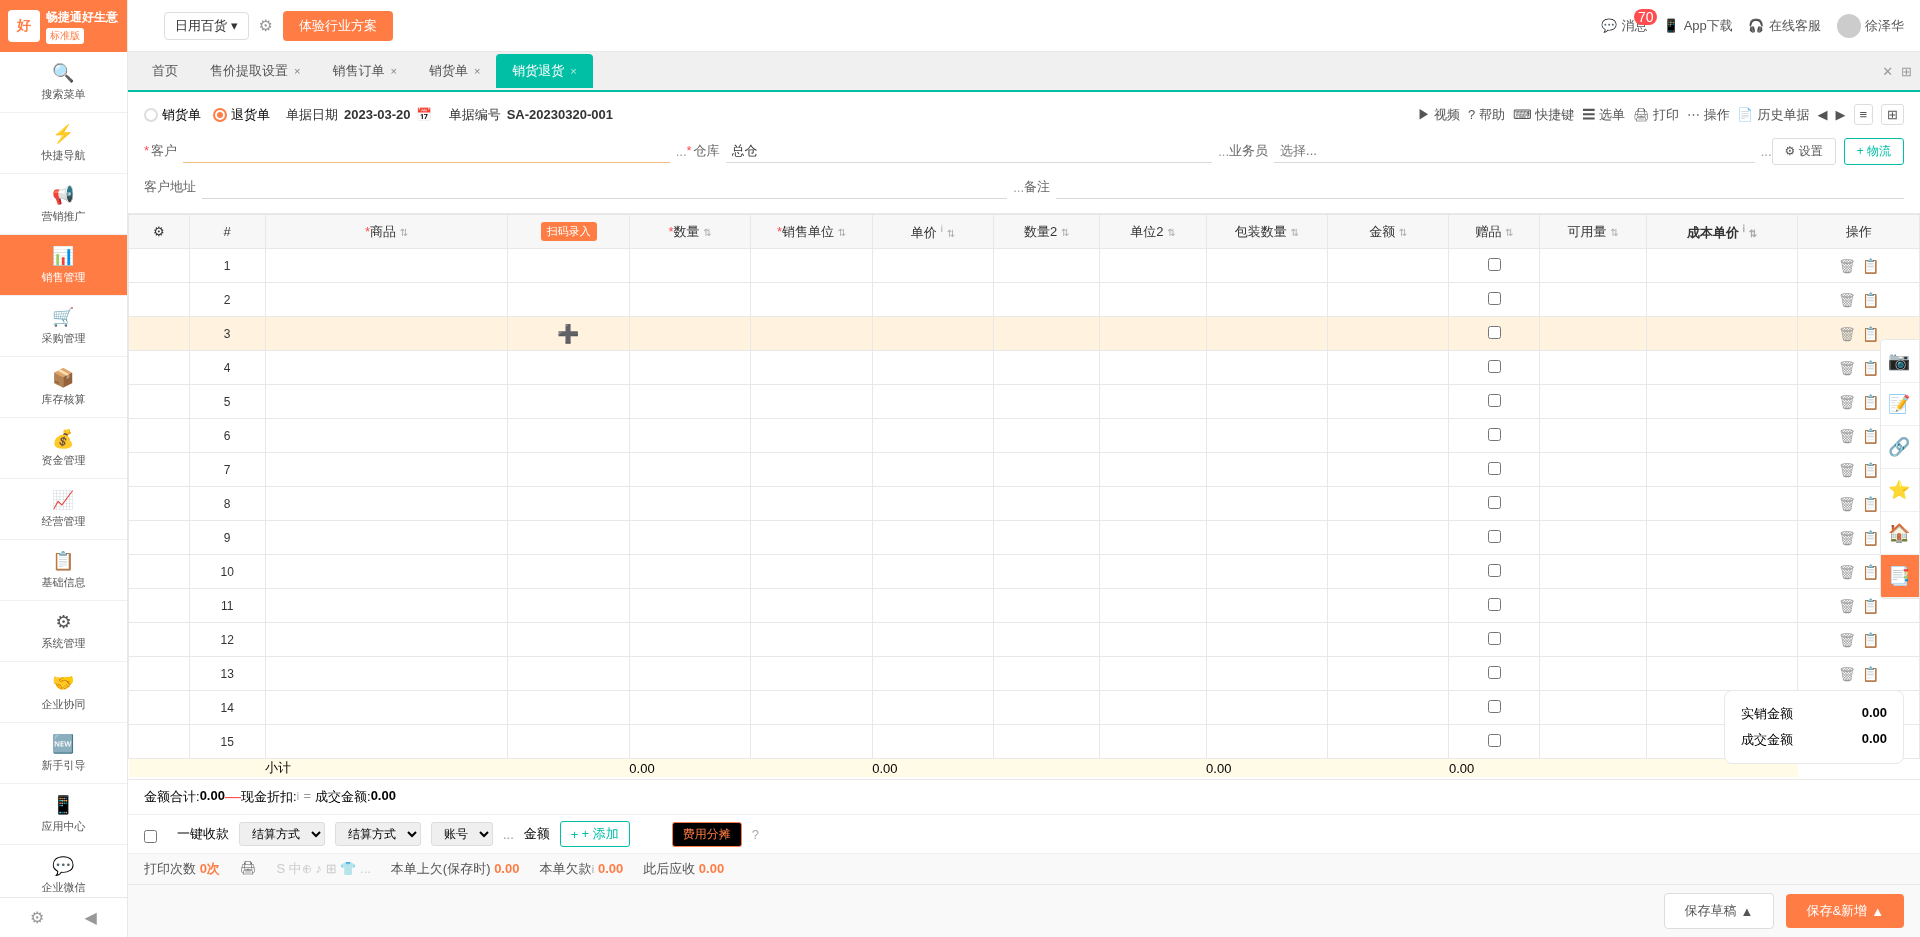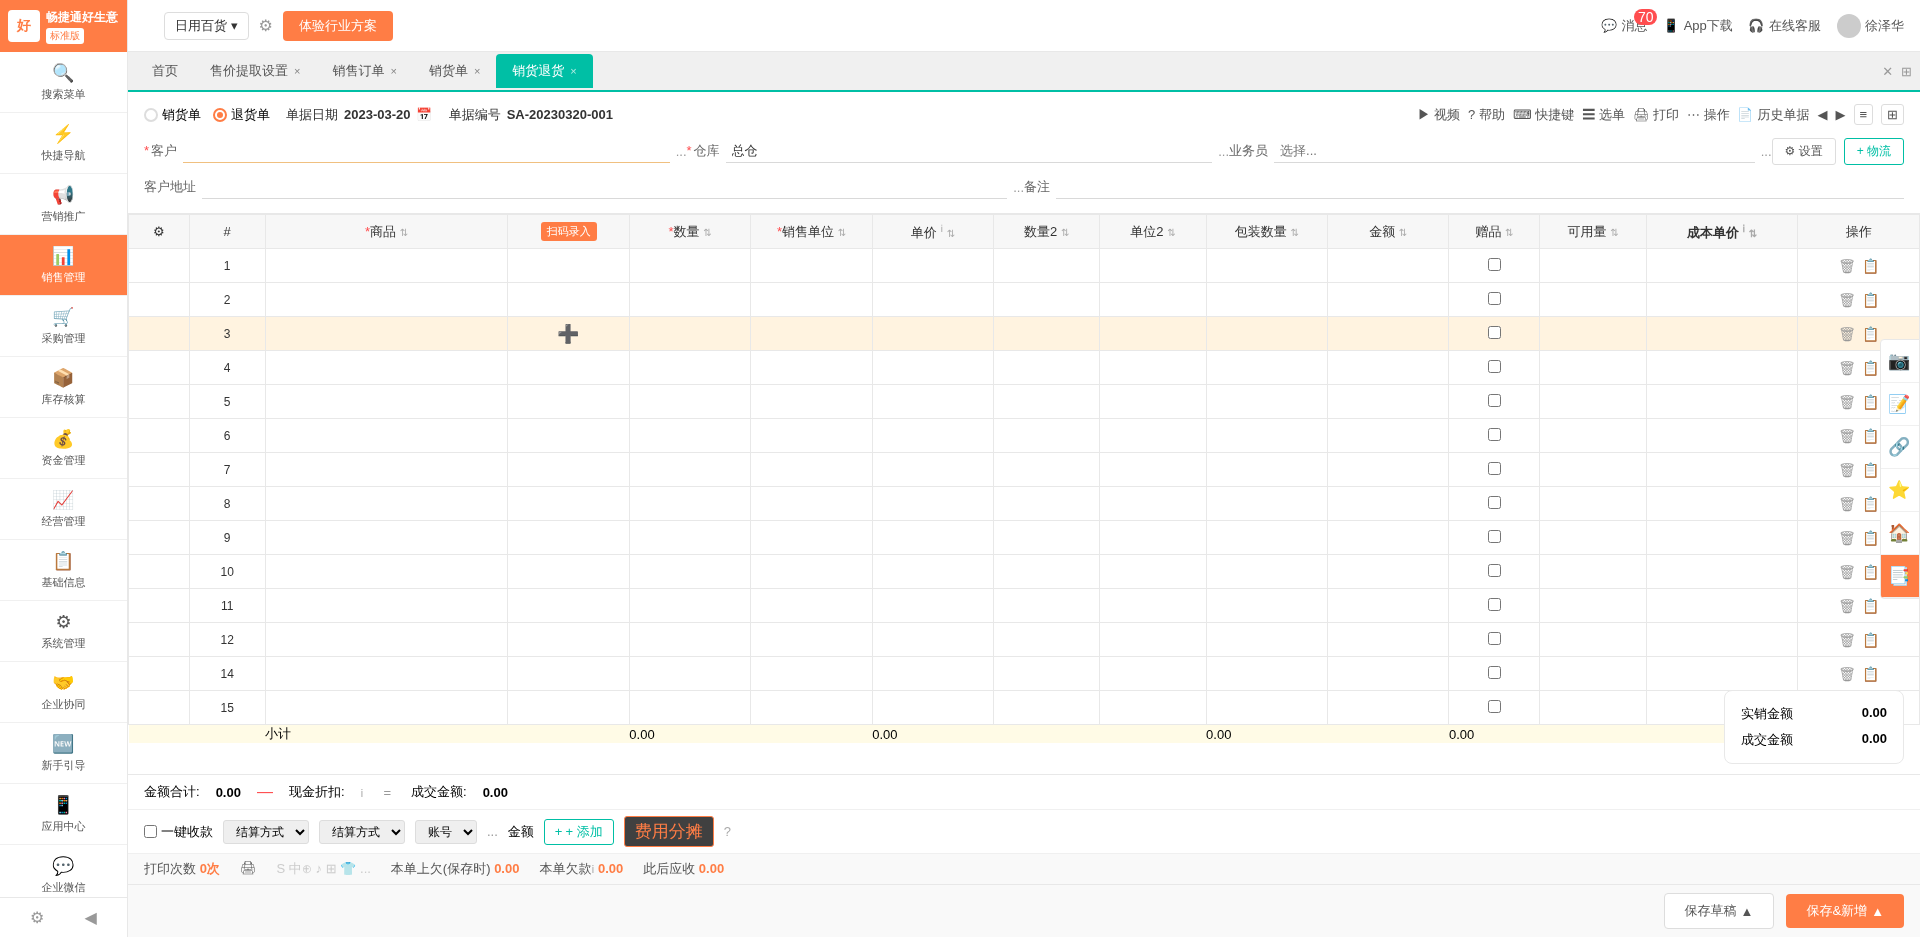--- a/index.html
+++ b/index.html
@@ -74,26 +74,26 @@
     .data-table tbody tr.active-row td { background: #fff3e0; }
     .row-num { color: #999; font-size: 12px; width: 36px; }
     .scan-btn { background: #ff7d45; color: #fff; border: none; padding: 2px 6px; border-radius: 3px; font-size: 11px; cursor: pointer; white-space: nowrap; }
     .checkbox-cell { text-align: center; }
     .action-cell { display: flex; gap: 6px; justify-content: center; align-items: center; }
     .action-icon { cursor: pointer; color: #999; font-size: 14px; }
     .gear-col { width: 40px; }
 
     
     .bottom-section { flex-shrink: 0; border-top: 1px solid #e8e8e8; }
-    .total-bar { display: flex; align-items: center; gap: 16px; padding: 8px 16px; background: #fff; font-size: 13px; }
+    .total-bar { display: flex; align-items: flex-start; padding: 8px 16px; background: #fff; font-size: 13px; }
     .total-bar .minus { color: #ff4d4f; font-size: 16px; }
     .payment-bar { display: flex; align-items: center; gap: 10px; padding: 6px 16px; background: #fff; border-top: 1px solid #f0f0f0; }
-    .payment-check { display: flex; align-items: center; gap: 4px; cursor: pointer; }
+    .payment-check { display: flex; align-items: flex-end; gap: 20px; cursor: pointer; }
     .payment-select { border: 1px solid #ddd; border-radius: 3px; padding: 3px 8px; font-size: 12px; }
-    .fee-btn { padding: 3px 10px; border: 1px solid #ff7d45; color: #ff7d45; background: #404040; border-radius: 3px; cursor: pointer; font-size: 17px; }
+    .fee-btn { padding: 3px 10px; border: 1px solid #ff7d45; color: #ff7d45; background: #000000; border-radius: 3px; cursor: pointer; font-size: 12px; margin-left: 32px; }
     .add-fee-btn { padding: 3px 10px; border: 1px solid #00bfa5; color: #00bfa5; background: #fff; border-radius: 3px; cursor: pointer; font-size: 12px; display: flex; align-items: center; gap: 3px; }
     .stats-bar { display: flex; align-items: flex-start; gap: 20px; padding: 6px 16px; background: #f9f9f9; border-top: 1px solid #f0f0f0; font-size: 12px; color: #555; }
     .stats-bar .val { color: #ff7d45; font-weight: bold; }
 
     
     .right-summary { position: absolute; right: 16px; bottom: 120px; background: #fff; border: 1px solid #e8e8e8; border-radius: 8px; padding: 10px 16px; min-width: 180px; }
     .right-summary .row { display: flex; justify-content: space-between; gap: 20px; padding: 4px 0; }
     .right-summary .row .val { font-weight: bold; }
 
     
@@ -578,20 +578,42 @@
                 <td>
                   <div class="action-cell">
                     <span class="action-icon">🗑</span>
                     <span class="action-icon">📋</span>
                   </div>
                 </td>
               </tr>
               <tr>
                 <td></td>
                 <td class="row-num">12</td>
+                <td></td>
+                <td></td>
+                <td></td>
+                <td></td>
+                <td></td>
+                <td></td>
+                <td></td>
+                <td></td>
+                <td></td>
+                <td class="checkbox-cell"><input type="checkbox" style=""></td>
+                <td></td>
+                <td></td>
+                <td>
+                  <div class="action-cell">
+                    <span class="action-icon">🗑</span>
+                    <span class="action-icon">📋</span>
+                  </div>
+                </td>
+              </tr>
+              <tr>
+                <td></td>
+                <td class="row-num">13</td>
                 <td></td>
                 <td></td>
                 <td></td>
                 <td></td>
                 <td></td>
                 <td></td>
                 <td></td>
                 <td></td>
                 <td></td>
                 <td class="checkbox-cell"><input type="checkbox" style=""></td>

